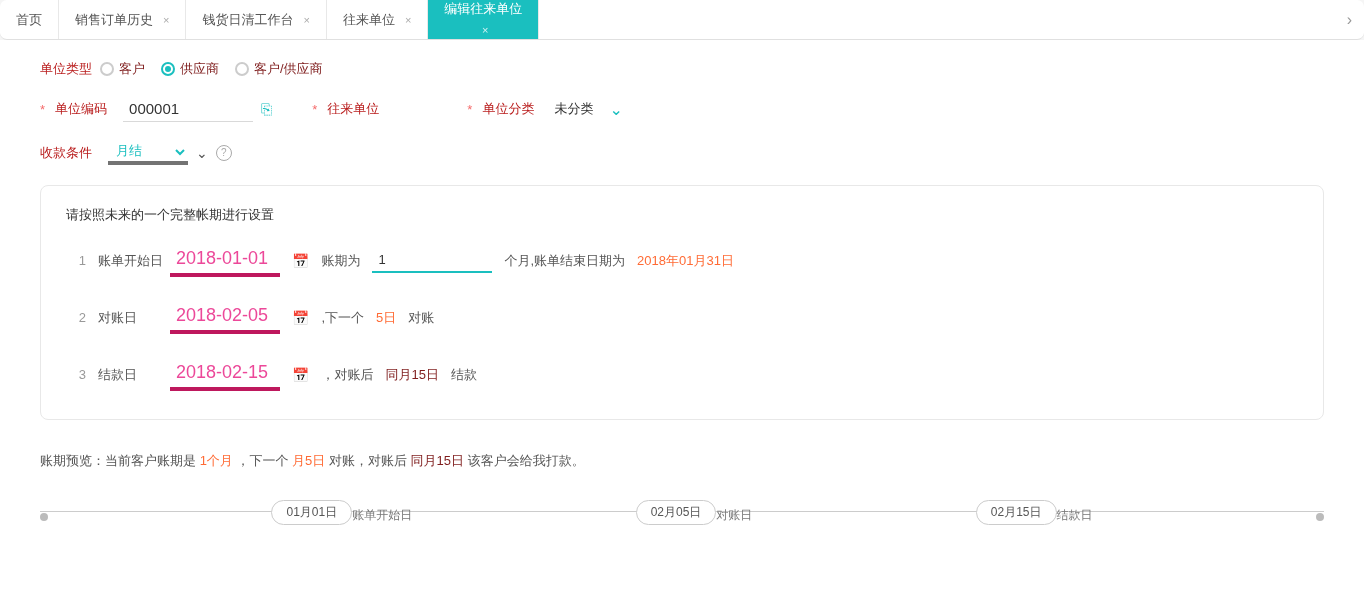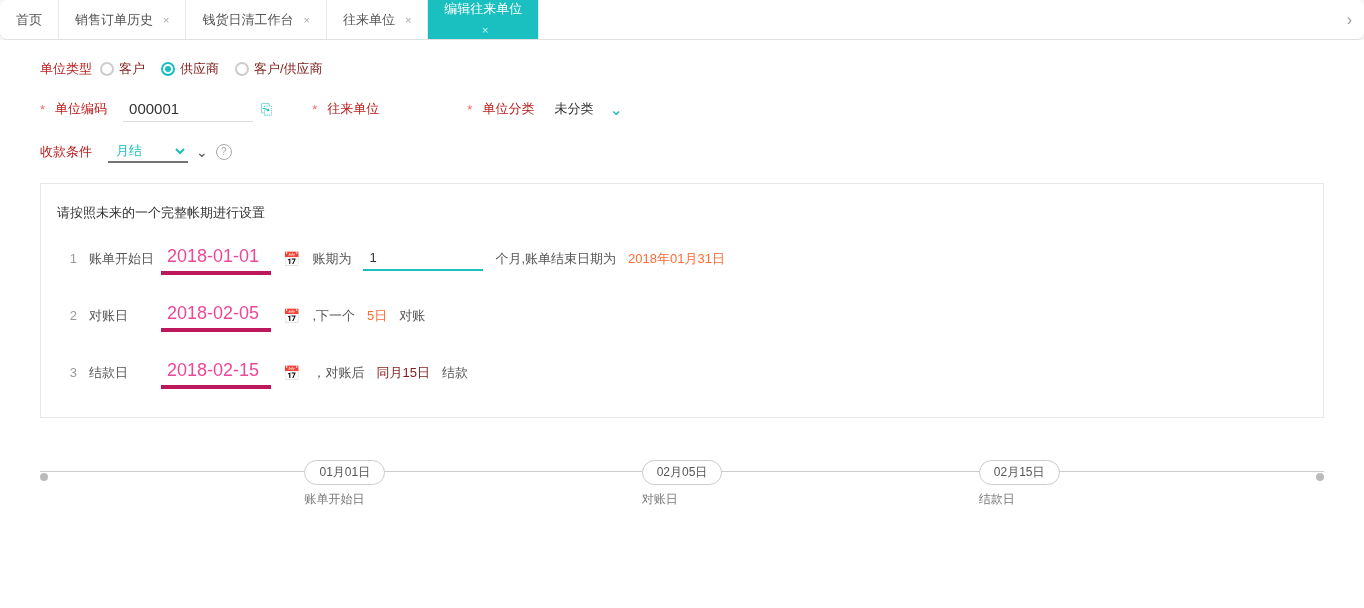--- a/index.html
+++ b/index.html
@@ -141,21 +141,21 @@
 
     
     .payment-row {
       display: flex;
       align-items: center;
       gap: 8px;
       margin-bottom: 20px;
     }
     .payment-select {
       border: none;
-      border-bottom: 2px solid #737373;
+      border-bottom: 4px solid #737373;
       color: #1abfbf;
       font-size: 13px;
       padding: 2px 4px;
       background: transparent;
       cursor: pointer;
       outline: none;
       width: 80px;
     }
     .help-icon {
       width: 16px; height: 16px;
@@ -163,22 +163,22 @@
       border: 1px solid #aaa;
       display: flex; align-items: center; justify-content: center;
       font-size: 10px;
       color: #aaa;
       cursor: pointer;
     }
 
     
     .settings-box {
       border: 1px solid #e8e8e8;
-      border-radius: 0;
-      padding: 20px 16px;
+      border-radius: 8px;
+      padding: 20px 25px;
       background: #fff;
     }
     .settings-title {
       font-size: 13px;
       color: #333;
       margin-bottom: 20px;
     }
 
     
     .setting-row {
@@ -233,22 +233,22 @@
       margin-top: 16px;
       padding: 16px 0 8px 0;
     }
     .preview-text {
       font-size: 13px;
       color: #555;
       margin-bottom: 20px;
     }
     .tl-node-wrap {
       display: flex;
-      flex-direction: column;
-      align-items: flex-start;
+      flex-direction: row;
+      align-items: center;
     }
     .tl-bubble {
       background: #fff;
       border: 1px solid #ccc;
       border-radius: 20px;
       padding: 3px 14px;
       font-size: 12px;
       color: #555;
       white-space: nowrap;
     }
@@ -389,20 +389,29 @@
       <span class="row-field-label">结款日</span>
       <input class="date-input" type="text" value="2018-02-15" style="">
       <span class="calendar-icon">📅</span>
       <span class="row-text">，对账后</span>
       <span class="row-text highlight-teal">同月15日</span>
       <span class="row-text">结款</span>
     </div>
   </div>
 
   <div class="preview-section">
+    <div class="preview-text">
+      <span>账期预览：当前客户账期是</span>
+      <span class="highlight-orange">1个月</span>
+      <span>，下一个</span>
+      <span class="highlight-orange">月5日</span>
+      <span>对账，对账后</span>
+      <span class="highlight-teal">同月15日</span>
+      <span> 该客户会给我打款。</span>
+    </div>
 
     <div class="timeline-container">
       <div class="tl-hr"></div>
       <div class="tl-nodes">
         <div class="tl-end-dot"></div>
         <div class="tl-node-wrap">
           <div class="tl-bubble">01月01日</div>
           <div class="tl-text">账单开始日</div>
         </div>
         <div class="tl-node-wrap">

